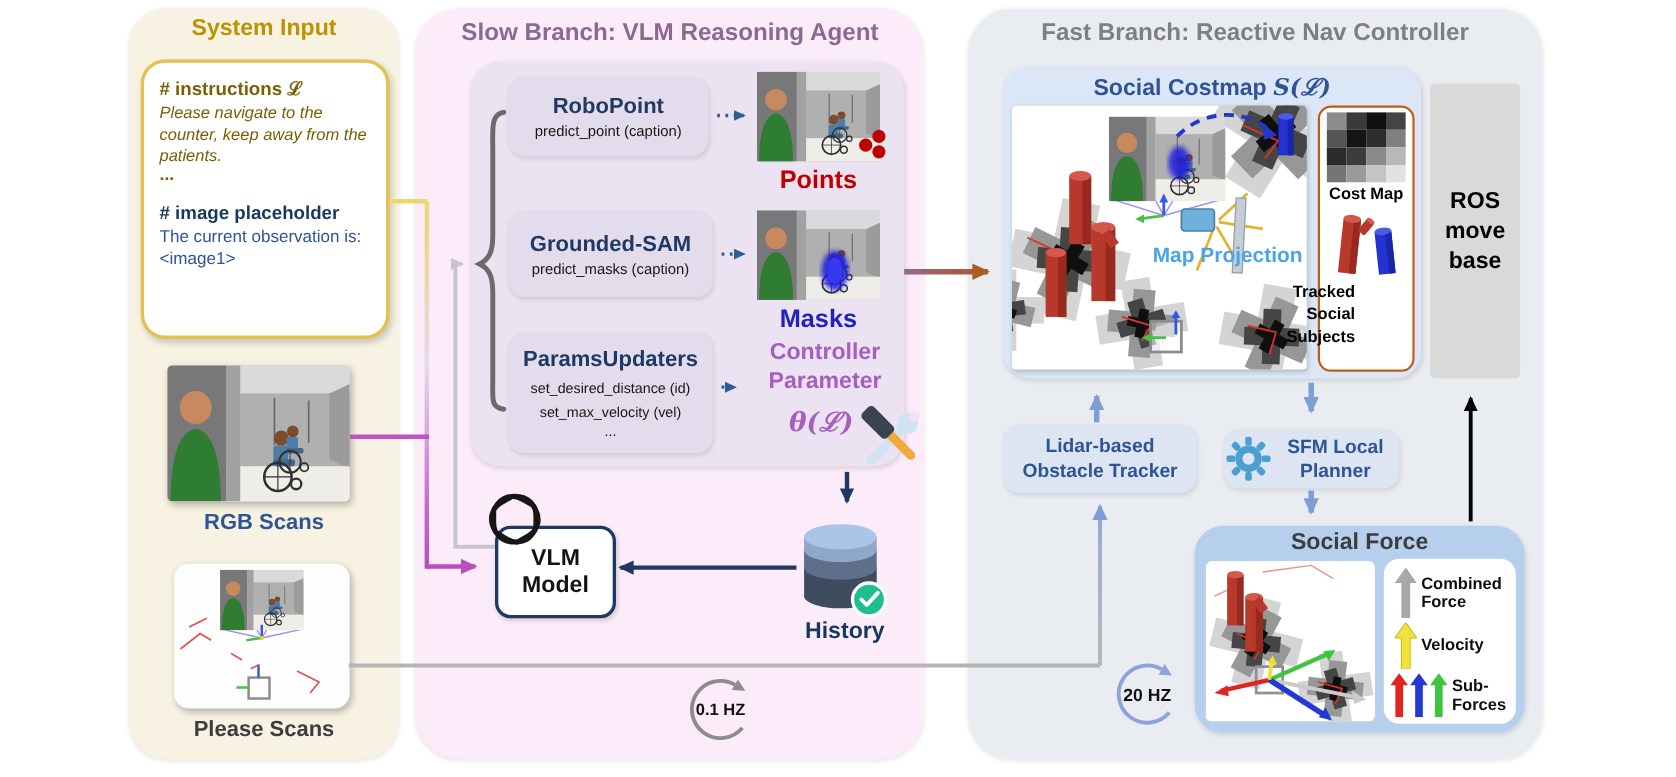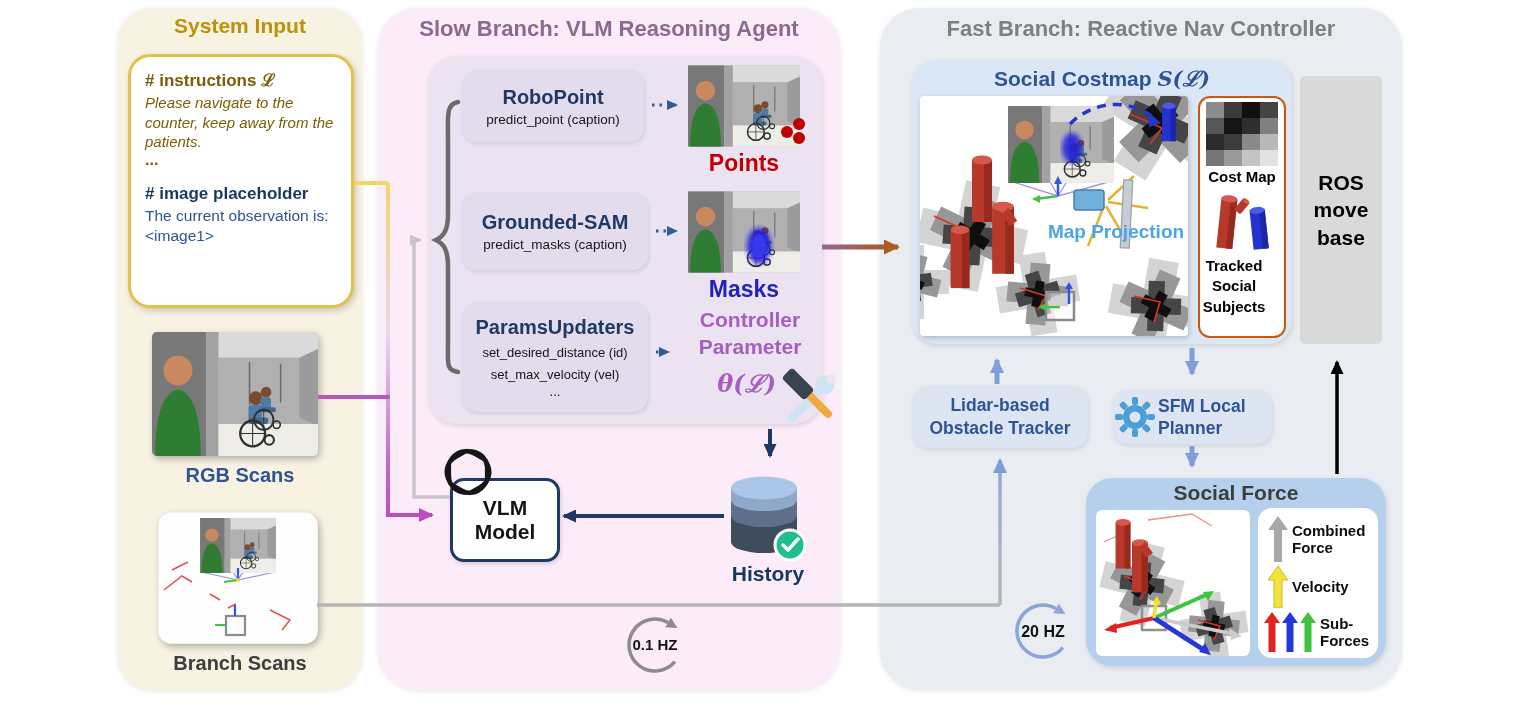--- a/index.html
+++ b/index.html
@@ -37,25 +37,25 @@
   #right-panel{left:880px;top:8px;width:522px;height:682px;background:#e9edf2;border-radius:40px;}
   #right-title{left:880px;top:16px;width:522px;font-size:22px;font-weight:bold;color:#7f7f7f;}
   #costmap-panel{left:912px;top:60px;width:380px;height:284px;background:#dbe7f6;border-radius:24px;box-shadow:1px 2px 5px rgba(0,0,0,0.12);}
   #costmap-title{left:912px;top:64px;width:380px;font-size:21px;font-weight:bold;color:#2e5496;}
   #costmap-title .math{font-family:"DejaVu Serif","Liberation Serif",serif;font-style:italic;}
   #costmap-img{left:920px;top:96px;width:268px;height:240px;border-radius:4px;overflow:hidden;box-shadow:1px 2px 5px rgba(0,0,0,0.2);}
   #side-box{left:1198px;top:96px;width:88px;height:242px;background:#fff;border:2.5px solid #c55a11;border-radius:12px;box-sizing:border-box;}
   #costmap-thumb{left:1206px;top:102px;}
   #costmap-thumb-label{left:1198px;top:168px;width:88px;font-size:15px;font-weight:bold;color:#000;}
   #tracked-cyls{left:1206px;top:188px;}
-  #tracked-label{left:1198px;top:256px;width:72px;font-size:15px;font-weight:bold;color:#000;line-height:1.35;}
+  #tracked-label{left:1160px;top:256px;width:72px;font-size:15px;font-weight:bold;color:#000;line-height:1.35;text-align:right;}
   #ros-box{left:1300px;top:76px;width:82px;height:268px;background:#d9d9d9;border-radius:5px;display:flex;align-items:center;justify-content:center;font-size:21px;font-weight:bold;color:#000;line-height:1.3;text-align:center;}
   #tracker-box{left:912px;top:386px;width:176px;height:62px;background:#dde5f2;border-radius:15px;display:flex;align-items:center;justify-content:center;font-size:17.5px;font-weight:bold;color:#2e5496;line-height:1.3;text-align:center;box-shadow:1px 2px 4px rgba(0,0,0,0.10);}
   #sfm-box{left:1112px;top:390px;width:160px;height:54px;background:#dde5f2;border-radius:15px;box-shadow:1px 2px 4px rgba(0,0,0,0.10);}
-  #sfm-label{left:1158px;top:396px;width:112px;font-size:17.5px;font-weight:bold;color:#2e5496;line-height:1.25;text-align:left;}
+  #sfm-label{left:1158px;top:396px;width:112px;font-size:17.5px;font-weight:bold;color:#2e5496;line-height:1.25;text-align:center;}
   #force-panel{left:1086px;top:478px;width:300px;height:188px;background:#b5cfec;border-radius:26px;box-shadow:1px 2px 5px rgba(0,0,0,0.12);}
   #force-title{left:1086px;top:481px;width:300px;font-size:21px;font-weight:bold;color:#3d3d3d;}
   #force-img{left:1096px;top:510px;border-radius:6px;overflow:hidden;}
   #legend-box{left:1258px;top:508px;width:120px;height:150px;background:#fff;border-radius:14px;}
   .legend-row{position:absolute;display:flex;align-items:center;}
   .legend-label{font-size:15px;font-weight:bold;color:#0d0d0d;line-height:1.15;margin-left:4px;}
   svg{display:block;}
   .conn{pointer-events:none;}
 </style>
 </head>
@@ -149,21 +149,21 @@
     <polyline points="6,78 24,64 34,70"></polyline>
     <polyline points="52,82 62,88"></polyline>
     <polyline points="70,96 78,92"></polyline>
     <polyline points="112,98 132,108 124,118"></polyline>
     <polyline points="14,58 30,50"></polyline>
   </g>
   <rect x="68" y="104" width="19" height="19" fill="none" stroke="#8b8b8b" stroke-width="2.2"></rect>
   <line x1="77" y1="104" x2="77" y2="93" stroke="#2f54e8" stroke-width="2.2"></line>
   <line x1="68" y1="113" x2="57" y2="113" stroke="#46c046" stroke-width="2.2"></line>
 </svg>
-<div class="abs ctr" id="lidar-label">Branch Scans</div>
+<div class="abs ctr" id="lidar-label">Please Scans</div>
 
 <div class="panel" id="mid-panel"></div>
 <div class="abs ctr" id="mid-title">Slow Branch: VLM Reasoning Agent</div>
 <div class="abs" id="inner-box"></div>
 
 <svg class="abs" style="left:424px;top:98px" width="44" height="282">
   <path d="M34,4 C22,6 24,18 24,40 L24,116 C24,132 20,138 12,142 C20,146 24,152 24,168 L24,246 C24,266 22,272 34,274" fill="none" stroke="#6b6b6b" stroke-width="4.5" stroke-linecap="round"></path>
 </svg>
 
 <div class="tool-box" style="left:462px;top:70px;width:182px;height:72px">

